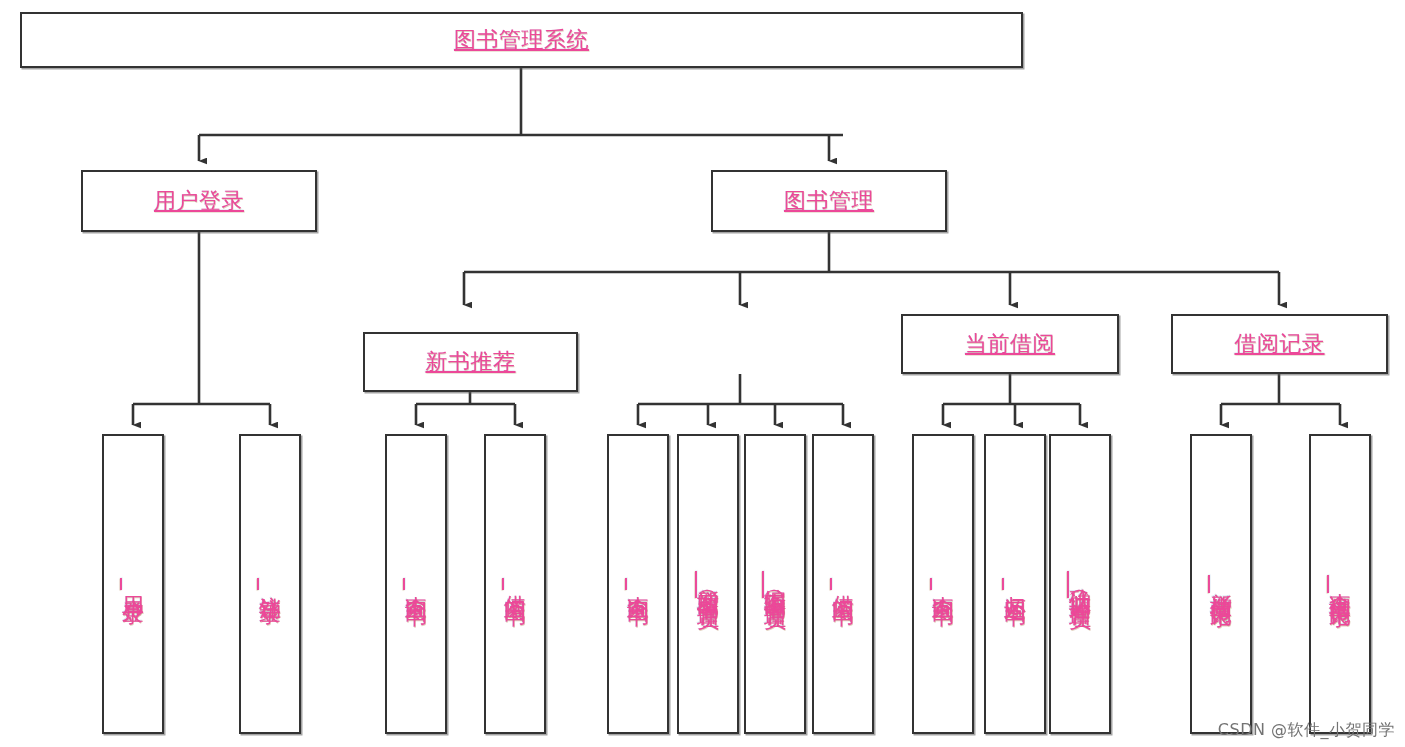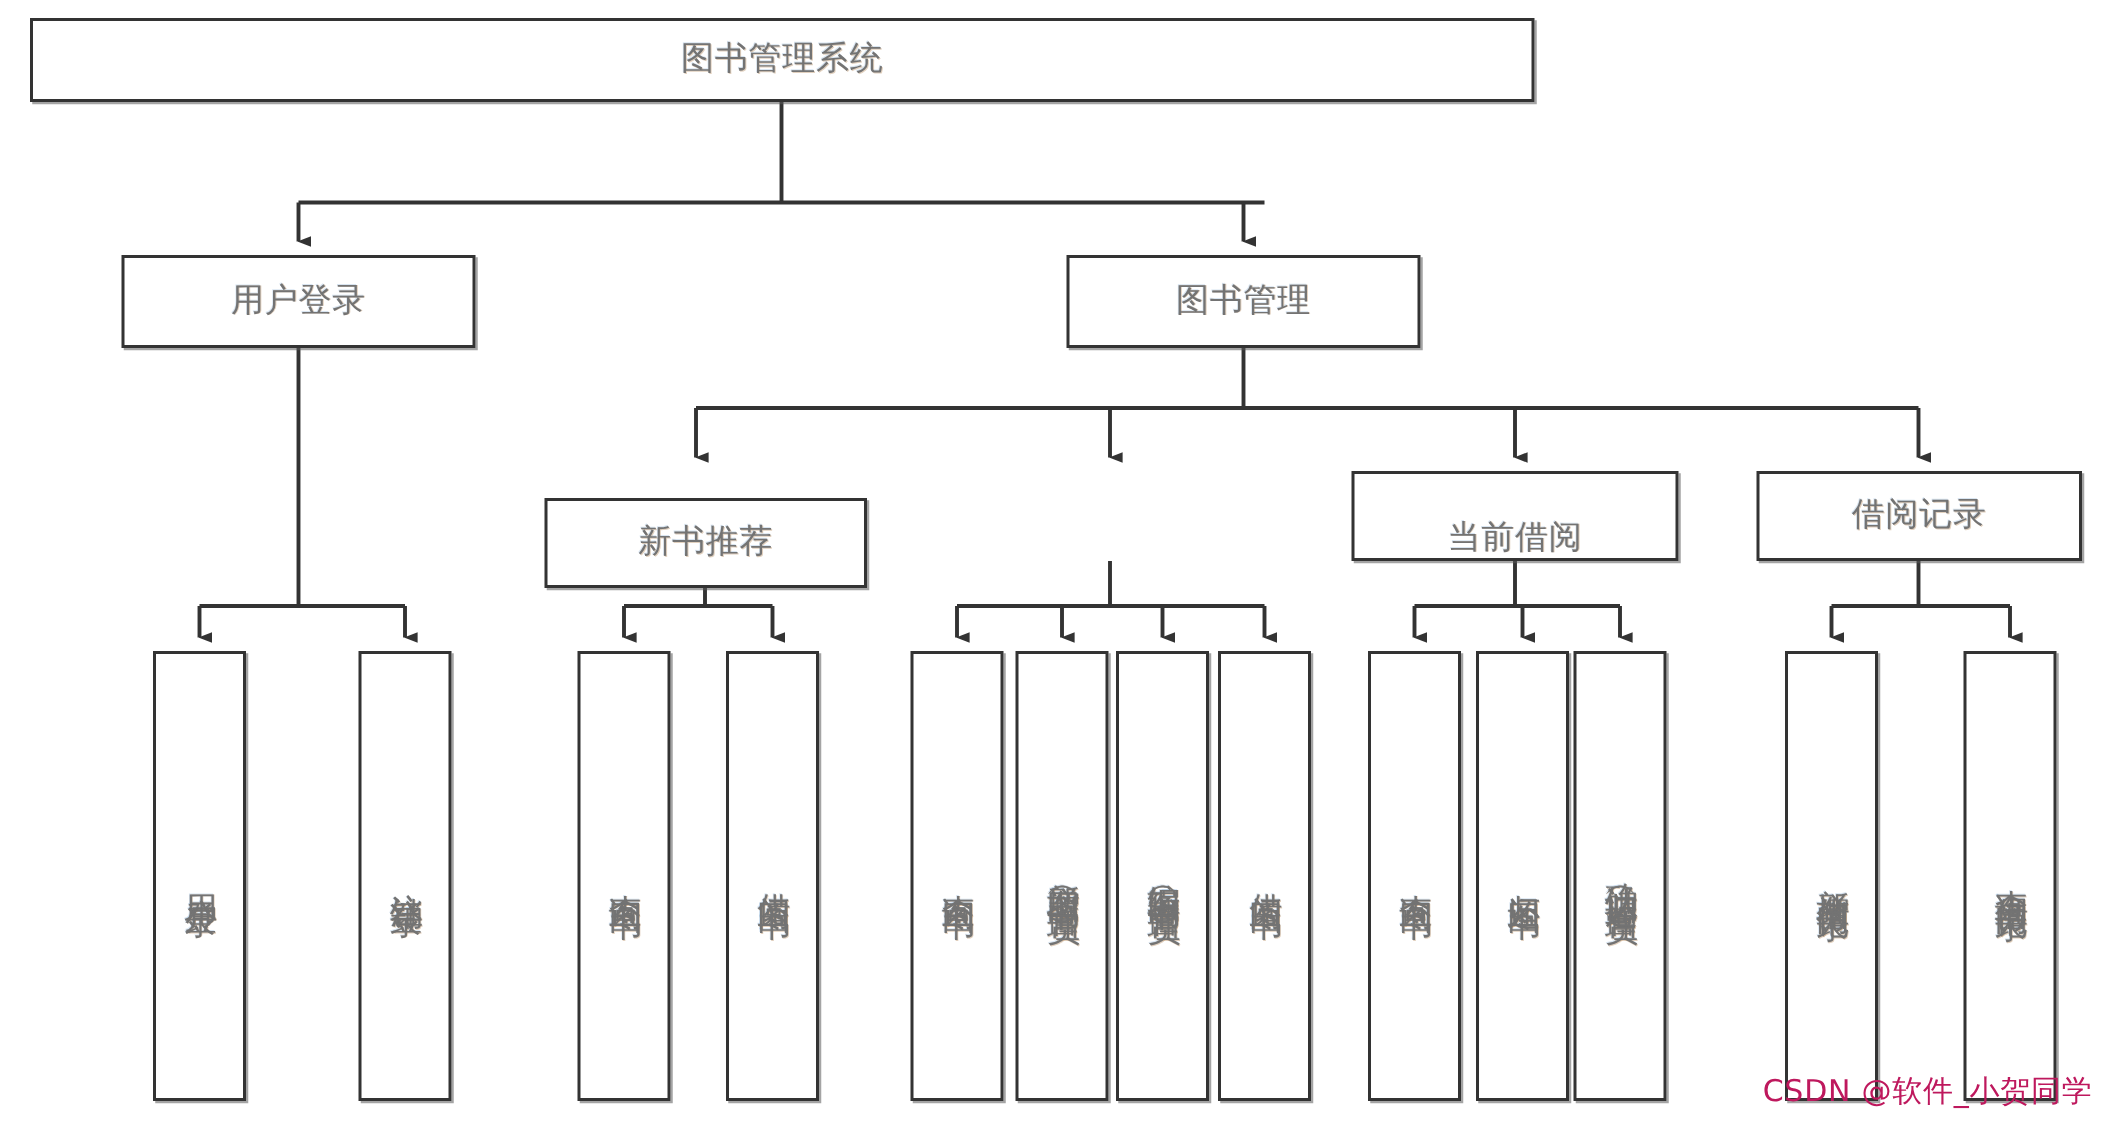--- a/index.html
+++ b/index.html
@@ -31,45 +31,46 @@
     box-sizing: border-box;
     background: #ffffff;
     border: 2px solid #333333;
     box-shadow: 1.5px 1.5px 0 0 rgba(90,90,90,0.55);
     display: flex;
     align-items: center;
     justify-content: center;
     z-index: 3;
   }
   .node-label {
-    color: #737373;
+    color: #ec4899;
     font-size: 21px;
     line-height: 1.18;
     letter-spacing: 0.5px;
     text-align: center;
     white-space: nowrap;
     text-shadow: 0.6px 0.6px 0 rgba(170,120,70,0.35),
                 -0.5px -0.5px 0 rgba(130,170,210,0.30);
+    text-decoration: underline;
   }
   .node.vertical .node-label {
     writing-mode: vertical-rl;
     text-orientation: upright;
     white-space: nowrap;
     letter-spacing: 3px;
     font-size: 22px;
   }
   .node.root .node-label { font-size: 22px; }
   .node.level1 .node-label { font-size: 22px; }
   .node.level2 .node-label { font-size: 22px; }
   #watermark {
     position: absolute;
     right: 10px;
     bottom: 6px;
-    color: #be185d;
-    font-size: 20px;
+    color: #737373;
+    font-size: 16px;
     letter-spacing: 0.5px;
     z-index: 8;
     white-space: nowrap;
     user-select: none;
   }
 </style>
 </head>
 <body>
 
 <div id="diagram-root">
@@ -143,21 +144,21 @@
   <div class="node level1" style="left:81px; top:170px; width:236px; height:62px;">
     <span class="node-label">用户登录</span>
   </div>
   <div class="node level1" style="left:711px; top:170px; width:236px; height:62px;">
     <span class="node-label">图书管理</span>
   </div>
 
   <div class="node level2" style="left:363px; top:332px; width:215px; height:60px;">
     <span class="node-label">新书推荐</span>
   </div>
-  <div class="node level2" style="left:901px; top:314px; width:218px; height:60px;align-items:flex-end;">
+  <div class="node level2" style="left:901px; top:314px; width:218px; height:60px;">
     <span class="node-label">当前借阅</span>
   </div>
   <div class="node level2" style="left:1171px; top:314px; width:217px; height:60px;">
     <span class="node-label">借阅记录</span>
   </div>
 
   <div class="node vertical" style="left:102px; top:434px; width:62px; height:300px;">
     <span class="node-label">用户登录</span>
   </div>
   <div class="node vertical" style="left:239px; top:434px; width:62px; height:300px;">

